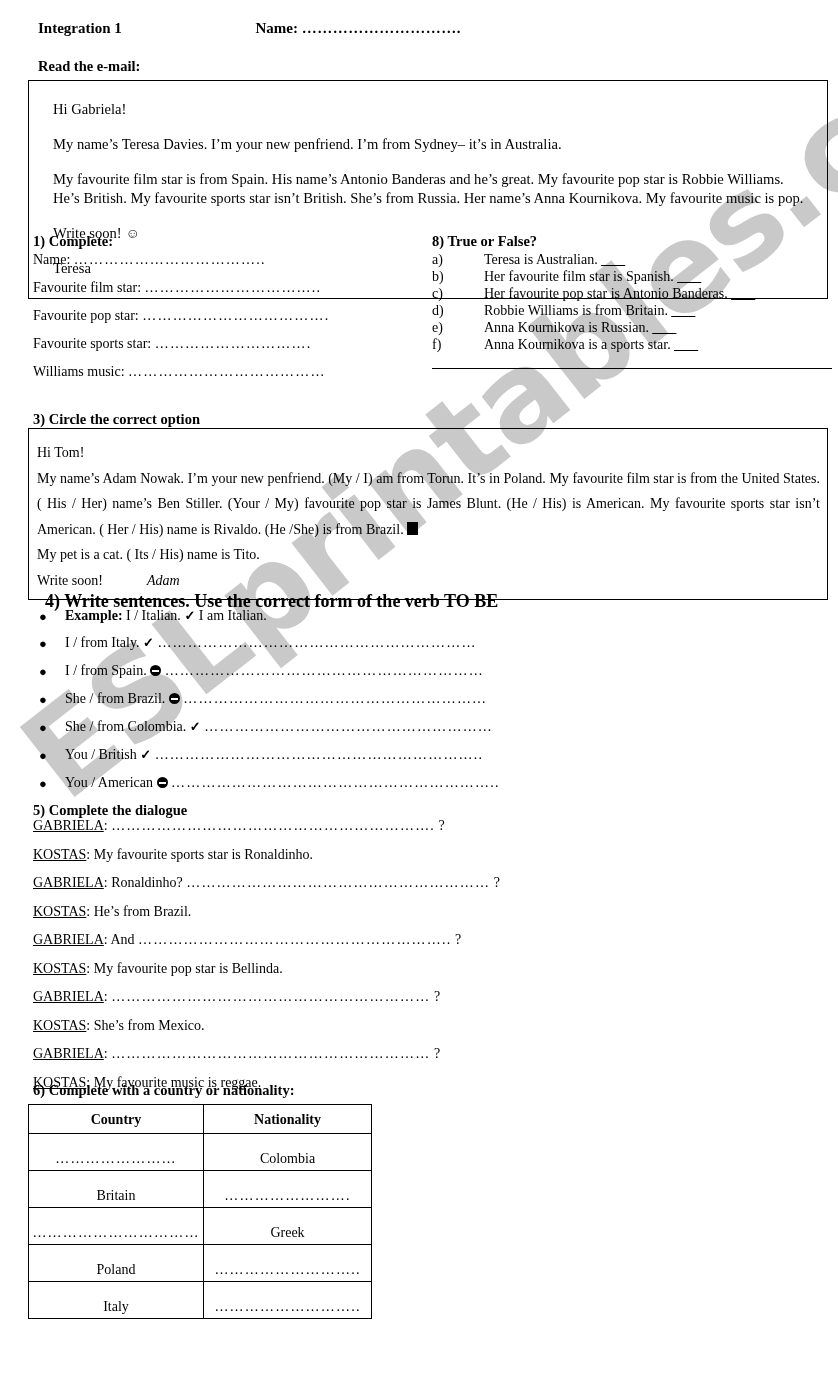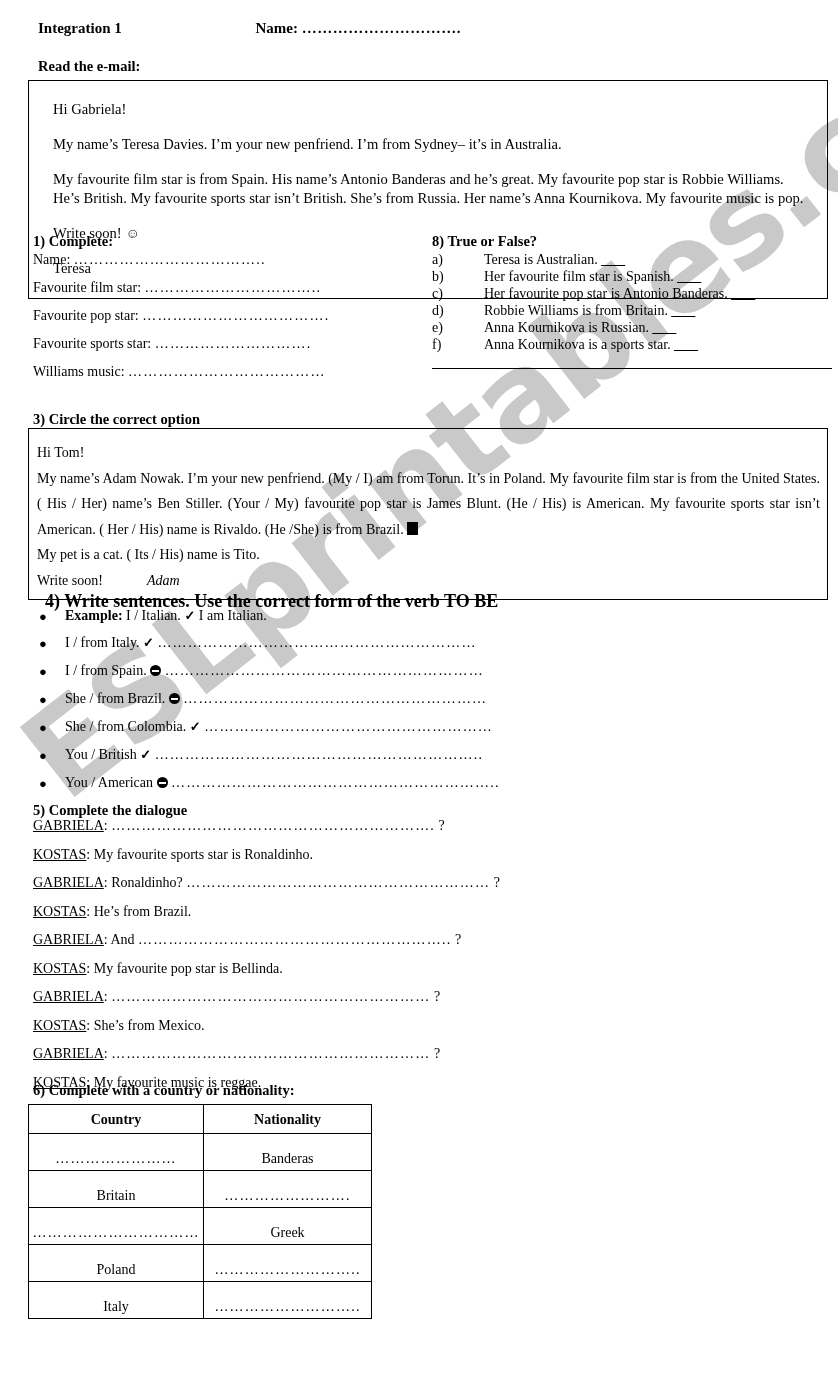--- a/index.html
+++ b/index.html
@@ -449,21 +449,21 @@
 
   <div class="ex6-title">6) Complete with a country or nationality:</div>
   <table class="ex6-table">
     <tbody>
         <tr>
       <th>Country</th>
       <th>Nationality</th>
     </tr>
     <tr>
       <td class="blank-cell">……………………</td>
-      <td>Banderas</td>
+      <td>Colombia</td>
     </tr>
     <tr>
       <td>Britain</td>
       <td class="blank-cell">…………………….</td>
     </tr>
     <tr>
       <td class="blank-cell">……………………………</td>
       <td>Greek</td>
     </tr>
     <tr>

